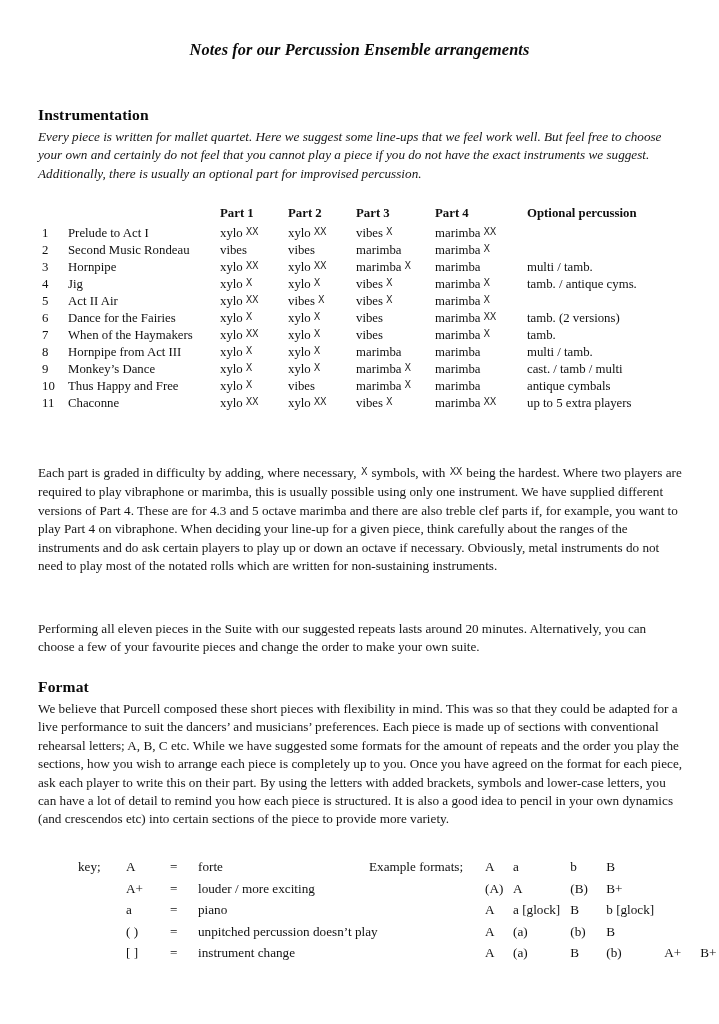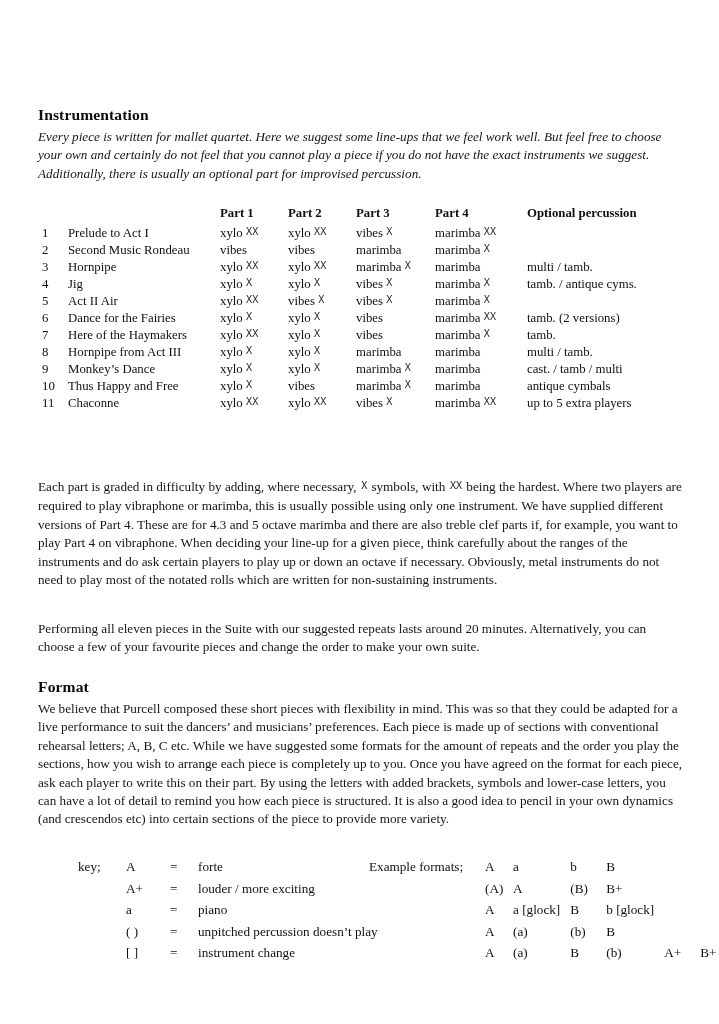--- a/index.html
+++ b/index.html
@@ -103,21 +103,21 @@
     font-family: "DejaVu Sans", sans-serif;
     font-size: 9.6px;
     letter-spacing: -0.4px;
     color: #2a2a2a;
     position: relative;
     top: -2px;
     padding: 0 1px;
   }
 
   
-  #grading-para     { position: absolute; left: 38px; top: 478px; width: 648px; }
+  #grading-para     { position: absolute; left: 38px; top: 464px; width: 648px; }
   #duration-para    { position: absolute; left: 38px; top: 620px; width: 648px; }
 
   
   #format-heading   { position: absolute; left: 38px; top: 678px; }
   #format-para      { position: absolute; left: 38px; top: 700px; width: 648px; }
 
   
   .key-block {
     position: absolute;
     left: 38px;
@@ -156,20 +156,21 @@
   .ex-c2 { min-width: 28px; padding-right: 10px !important; }
   .ex-c3 { min-width: 26px; padding-right: 10px !important; }
   .ex-c4 { min-width: 26px; padding-right: 10px !important; }
   .ex-c5 { min-width: 26px; padding-right: 10px !important; }
 </style>
 </head>
 <body>
 
 <div class="page">
 
+  <h1 class="doc-title">Notes for our Percussion Ensemble arrangements</h1>
 
   <h2 class="section-heading" id="instrumentation-heading">Instrumentation</h2>
 
   <p class="para" id="instrumentation-intro">Every piece is written for mallet quartet.  Here we suggest some line-ups that we feel work well.  But feel free to choose your own and certainly do not feel that you cannot play a piece if you do not have the exact instruments we suggest. Additionally, there is usually an optional part for improvised percussion.</p>
 
   <table class="piece-table">
     <thead>
       <tr>
         <th class="col-num"></th>
         <th class="col-title"></th>
@@ -230,21 +231,21 @@
           <td class="col-num"><span>6</span></td>
           <td class="col-title"><span>Dance for the Fairies</span></td>
           <td class="col-p1"><span>xylo</span><span class="diff">X</span></td>
           <td class="col-p2"><span>xylo</span><span class="diff">X</span></td>
           <td class="col-p3"><span>vibes</span></td>
           <td class="col-p4"><span>marimba</span><span class="diff">XX</span></td>
           <td class="col-opt"><span>tamb. (2 versions)</span></td>
         </tr>
         <tr>
           <td class="col-num"><span>7</span></td>
-          <td class="col-title"><span>Here of the Haymakers</span></td>
+          <td class="col-title"><span>When of the Haymakers</span></td>
           <td class="col-p1"><span>xylo</span><span class="diff">XX</span></td>
           <td class="col-p2"><span>xylo</span><span class="diff">X</span></td>
           <td class="col-p3"><span>vibes</span></td>
           <td class="col-p4"><span>marimba</span><span class="diff">X</span></td>
           <td class="col-opt"><span>tamb.</span></td>
         </tr>
         <tr>
           <td class="col-num"><span>8</span></td>
           <td class="col-title"><span>Hornpipe from Act III</span></td>
           <td class="col-p1"><span>xylo</span><span class="diff">X</span></td>

